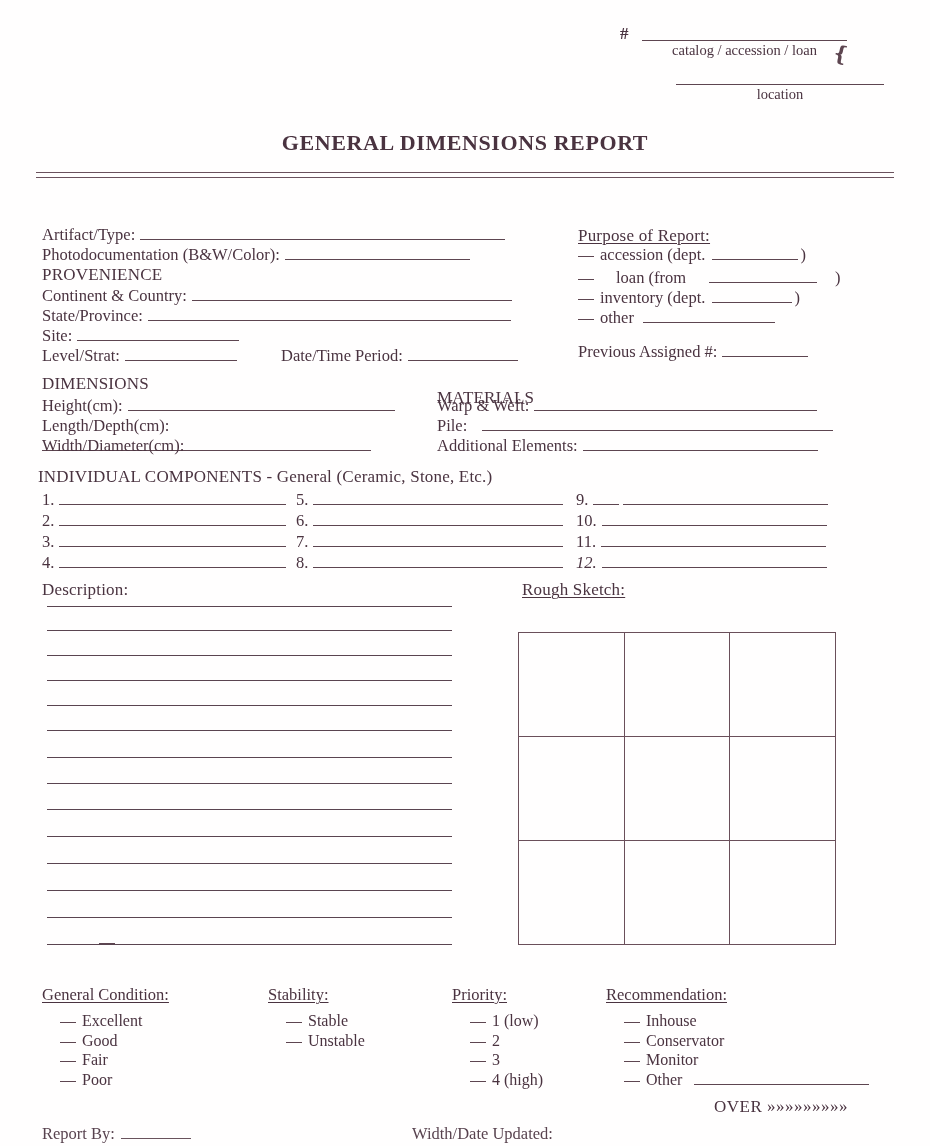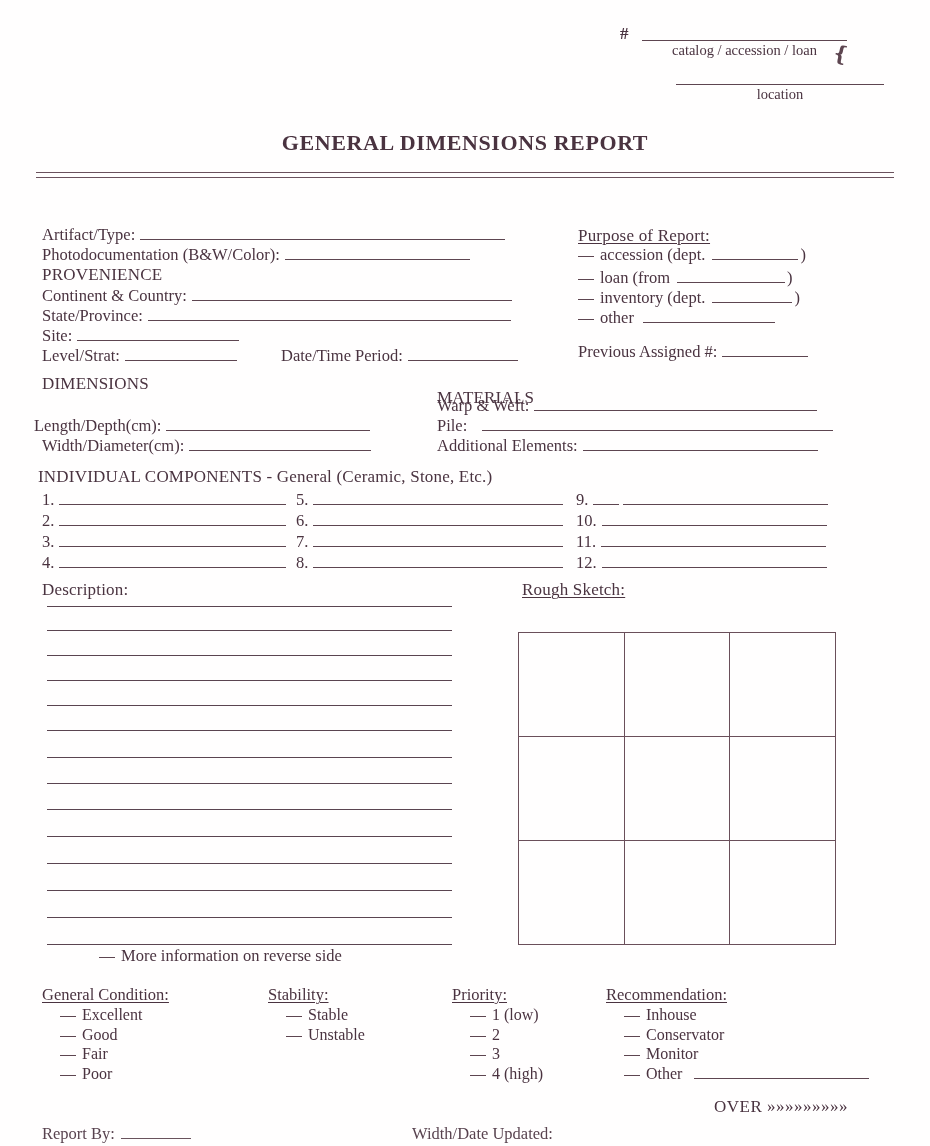--- a/index.html
+++ b/index.html
@@ -132,21 +132,21 @@
   #sketch-grid > div {
     border-right: 1.5px solid #6a4f5a;
     border-bottom: 1.5px solid #6a4f5a;
     box-sizing: border-box;
   }
 
   
   .chk-col { position: absolute; font-size: 16px; }
   .chk-col .col-head {
     font-size: 16.5px;
-    margin-bottom: 0;
+    margin-bottom: 6px;
     white-space: nowrap;
   }
   .chk-col .opt {
     white-space: nowrap;
     line-height: 19.5px;
     padding-left: 18px;
   }
 
   #over-marker {
     position: absolute; left: 714px; top: 1097px;
@@ -214,21 +214,21 @@
 
   <div class="sec-head underlined" style="left:578px; top:226px;">Purpose of Report:</div>
 
   <div class="form-row" style="left:578px; top:245px;">
     <span class="chk"></span>
     <span class="lbl">accession (dept.</span>
     <span class="fill" style="width:86px; margin:0 2px;"></span>
     <span class="lbl">)</span>
   </div>
 
-  <div class="form-row" style="left:578px; top:268px;">
+  <div class="form-row" style="left:578px; top:268px;gap:16px;">
     <span class="chk"></span>
     <span class="lbl">loan (from</span>
     <span class="fill" style="width:108px; margin:0 2px;"></span>
     <span class="lbl">)</span>
   </div>
 
   <div class="form-row" style="left:578px; top:288px;">
     <span class="chk"></span>
     <span class="lbl">inventory (dept.</span>
     <span class="fill" style="width:80px; margin:0 2px;"></span>
@@ -240,21 +240,25 @@
     <span class="lbl">other</span>
     <span class="fill" style="width:132px; margin-left:4px;"></span>
   </div>
 
   <div class="form-row" style="left:578px; top:342px;">
     <span class="lbl">Previous Assigned #:</span>
     <span class="fill" style="width:86px;"></span>
   </div>
 
   <div class="sec-head" style="left:42px; top:374px;">DIMENSIONS</div>
-  <div class="form-row" style="left:34px; top:416px;">
+  <div class="form-row" style="left:42px; top:396px;">
+    <span class="lbl">Height(cm):</span>
+    <span class="fill" style="width:267px;"></span>
+  </div>
+  <div class="form-row" style="left:42px; top:416px;flex-direction:column;">
     <span class="lbl">Length/Depth(cm):</span>
     <span class="fill" style="width:204px;"></span>
   </div>
   <div class="form-row" style="left:42px; top:436px;">
     <span class="lbl">Width/Diameter(cm):</span>
     <span class="fill" style="width:182px;"></span>
   </div>
 
   <div class="sec-head" style="left:437px; top:388px;">MATERIALS</div>
   <div class="form-row" style="left:437px; top:396px;">
@@ -312,21 +316,21 @@
     <span class="fill" style="width:205px; margin-left:4px;"></span>
   </div>
   <div class="form-row" style="left:576px; top:511px;font-family:Liberation Serif, serif;">
     <span class="lbl">10.</span>
     <span class="fill" style="width:225px;"></span>
   </div>
   <div class="form-row" style="left:576px; top:532px;">
     <span class="lbl">11.</span>
     <span class="fill" style="width:225px;"></span>
   </div>
-  <div class="form-row" style="left:576px; top:553px;">
+  <div class="form-row" style="left:576px; top:553px;font-style:italic;">
     <span class="lbl">12.</span>
     <span class="fill" style="width:225px;"></span>
   </div>
 
   <div class="sec-head" style="left:42px; top:580px;">Description:</div>
   <div class="sec-head underlined" style="left:522px; top:580px;">Rough Sketch:</div>
 
   <div id="description-lines">
     <div class="desc-line" style="top:606px;"></div>
     <div class="desc-line" style="top:630px;"></div>
@@ -339,21 +343,20 @@
     <div class="desc-line" style="top:809px;"></div>
     <div class="desc-line" style="top:836px;"></div>
     <div class="desc-line" style="top:863px;"></div>
     <div class="desc-line" style="top:890px;"></div>
     <div class="desc-line" style="top:917px;"></div>
     <div class="desc-line" style="top:944px;"></div>
   </div>
 
   <div class="form-row" style="left:99px; top:946px;">
     <span class="chk"></span>
-    <span class="lbl">More information on reverse side</span>
   </div>
 
   <div id="sketch-grid">
     <div></div>
     <div></div>
     <div></div>
     <div></div>
     <div></div>
     <div></div>
     <div></div>

